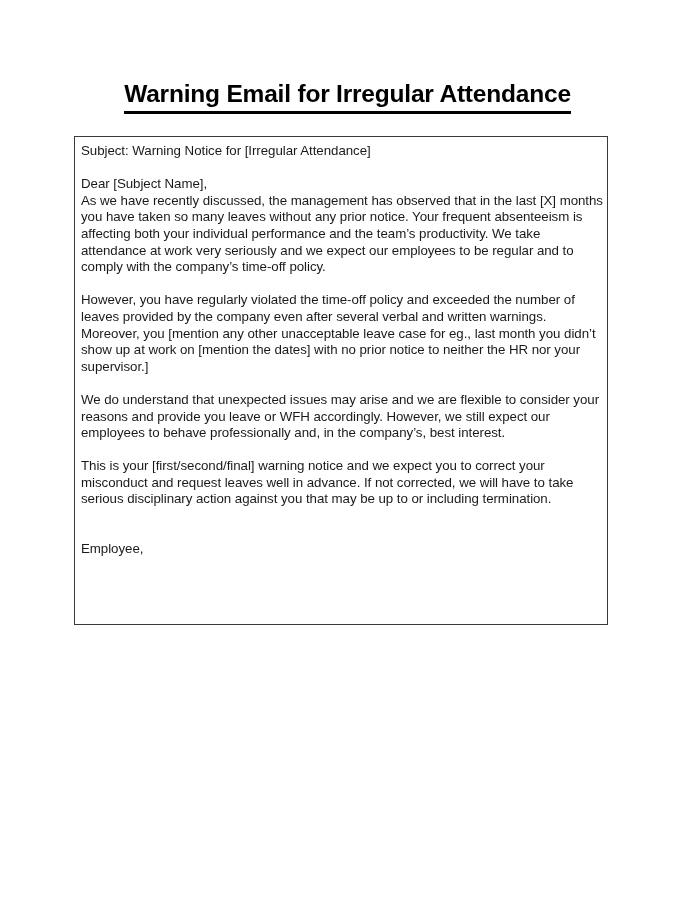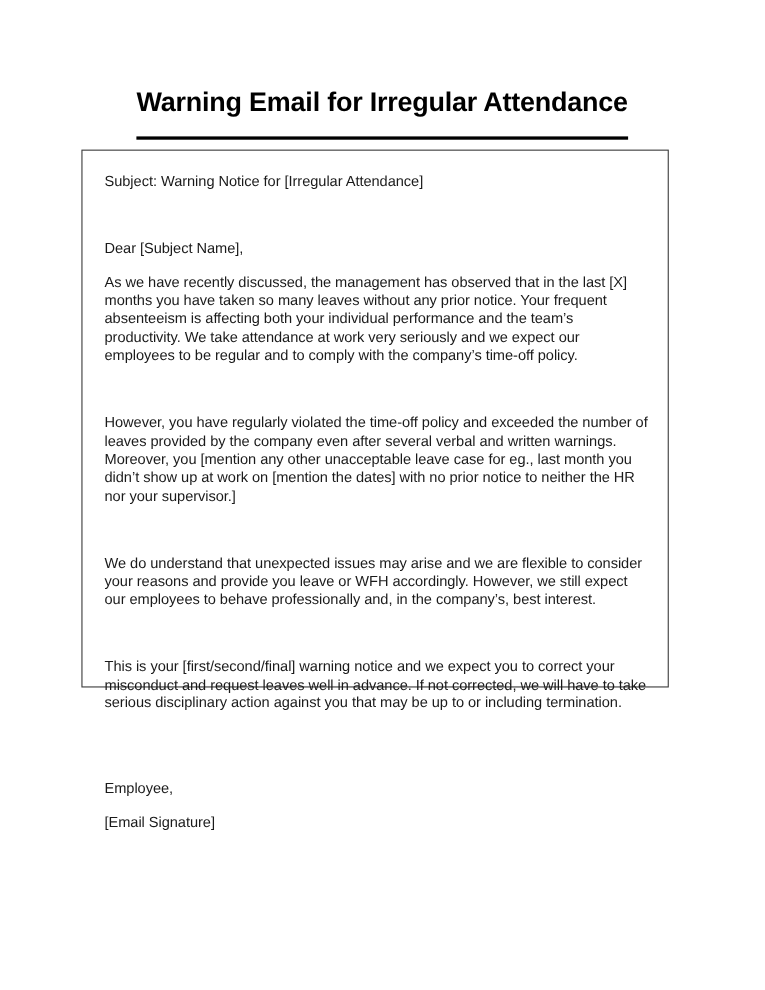--- a/index.html
+++ b/index.html
@@ -30,21 +30,21 @@
     text-align: center;
     font-size: 24.5px;
     font-weight: bold;
     letter-spacing: -0.2px;
     color: #000000;
     line-height: 1.15;
   }
   .doc-title .title-text {
     display: inline-block;
     border-bottom: 3px solid #000000;
-    padding-bottom: 16px;
+    padding-bottom: 3px;
   }
 
   .letter-box {
     position: absolute;
     left: 74px;
     top: 136px;
     width: 534px;
     height: 489px;
     border: 1.2px solid #3a3a3a;
     background: #ffffff;
@@ -56,21 +56,21 @@
     left: 6px;
     top: 6px;
     width: 522px;
     font-size: 13.3px;
     line-height: 16.6px;
     color: #1a1a1a;
     letter-spacing: -0.05px;
   }
 
   .para {
-    margin: 14px;
+    margin: 0;
     padding: 0;
   }
   .spacer {
     height: 16.6px;
   }
 </style>
 </head>
 <body>
 
 <div class="page">
@@ -101,18 +101,17 @@
       <div class="spacer"></div>
 
       <div class="para">This is your [first/second/final] warning notice and we expect you to correct your misconduct and request leaves well in advance. If not corrected, we will have to take serious disciplinary action against you that may be up to or including termination.</div>
 
       <div class="spacer"></div>
 
 
       <div class="spacer"></div>
 
       <div class="para">Employee,</div>
-      <div class="para">[Email Signature]</div>
 
     </div>
   </div>
 
 </div>
 
 </body></html>

